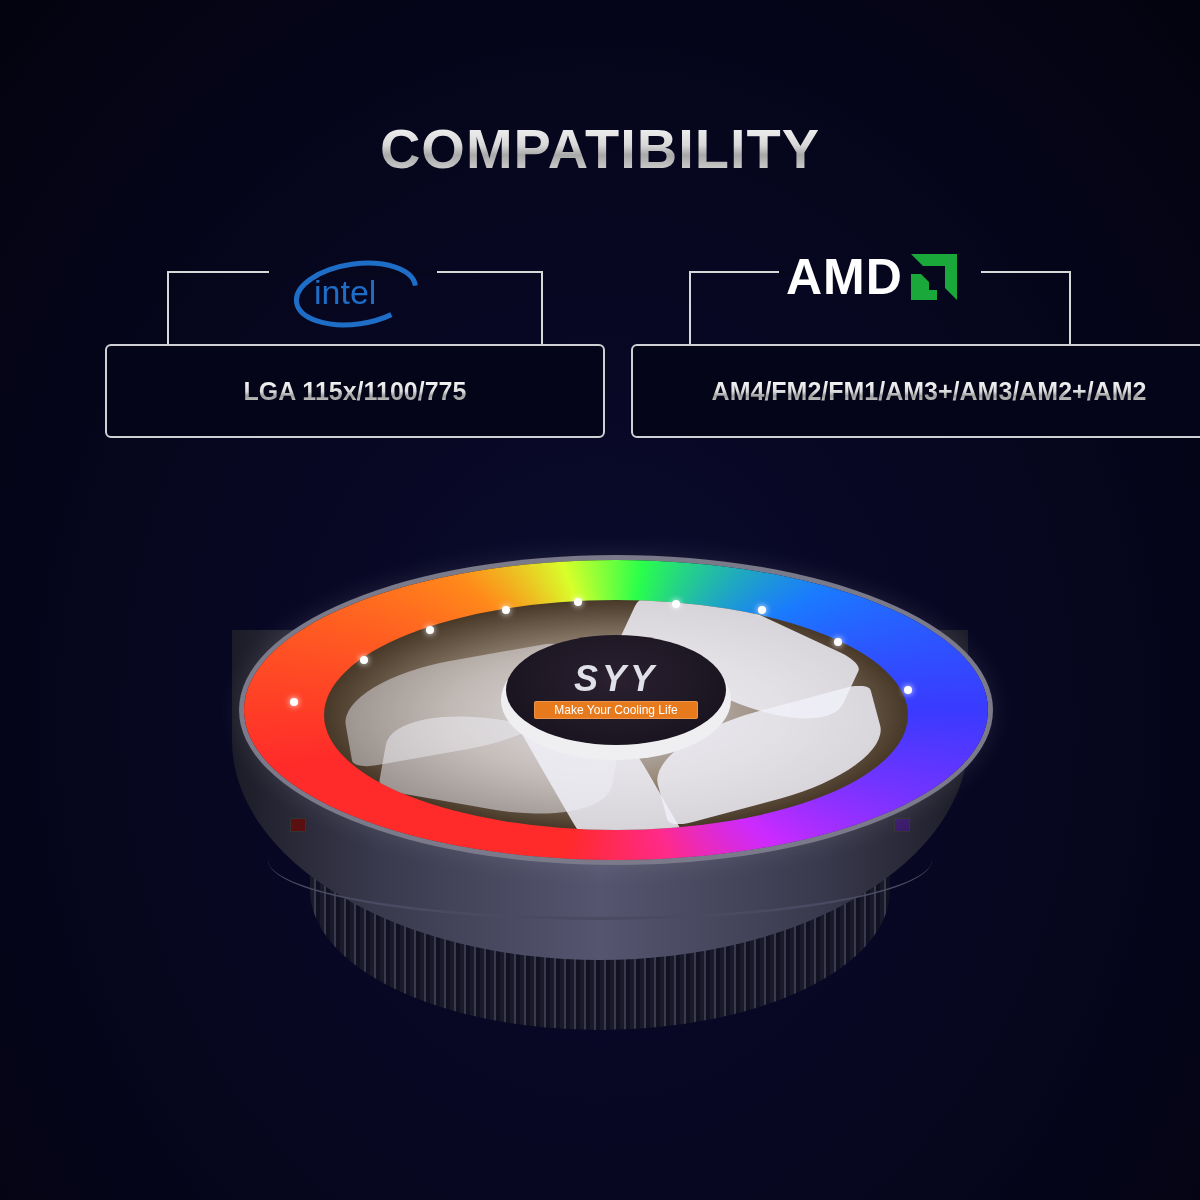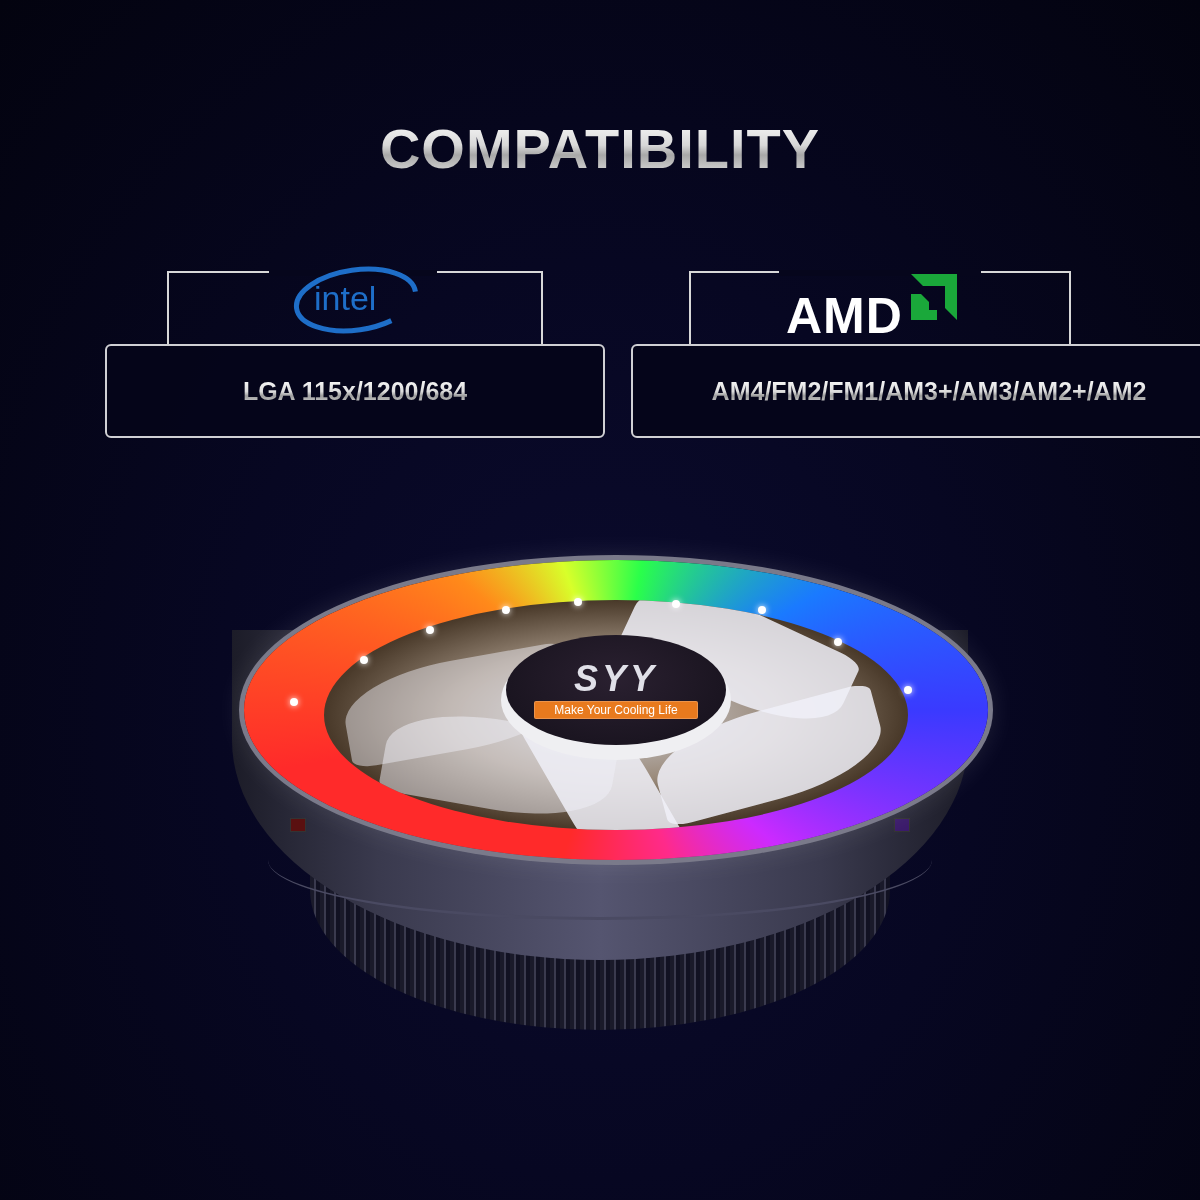--- a/index.html
+++ b/index.html
@@ -23,21 +23,21 @@
     position: absolute; height: 94px; border: 2px solid #d0d0d4; border-radius: 6px;
     background: rgba(6,6,26,0.9);
     display: flex; align-items: center; justify-content: center;
   }
   .box-text {
     font-size: 25px; font-weight: bold;
     background: linear-gradient(180deg, #ffffff 0%, #dcdcdc 50%, #9c9c9c 65%, #e6e6e6 100%);
     -webkit-background-clip: text; background-clip: text; color: transparent;
   }
   .logo { position: absolute; }
-  .amd-text { font-size: 50px; font-weight: bold; color: #ffffff; letter-spacing: 1px; margin-top: 39px; }
+  .amd-text { font-size: 50px; font-weight: bold; color: #ffffff; letter-spacing: 1px; }
 
   
   .cooler { position: absolute; left: 228px; top: 560px; width: 744px; height: 460px; }
   .fins {
     position: absolute; left: 82px; top: 300px; width: 580px; height: 170px;
     border-radius: 0 0 290px 290px / 0 0 140px 140px;
     background: repeating-linear-gradient(90deg, #1a1a2a 0 4px, #3a3a4e 4px 6px, #111122 6px 10px);
   }
   .shell {
     position: absolute; left: 4px; top: 70px; width: 736px; height: 330px;
@@ -80,28 +80,28 @@
   .vent { position: absolute; width: 16px; height: 14px; background: #111; border: 1px solid #333; }
 </style>
 </head>
 <body>
 
 <div class="title">COMPATIBILITY</div>
 
 <div class="bracket" style="left:167px;top:271px;width:376px;height:73px;">
   <div class="gap" style="left:100px;width:168px;"></div>
 </div>
-<div class="logo" style="left:290px;top:264px;width:132px;height:70px;">
+<div class="logo" style="left:290px;top:258px;width:132px;height:70px;">
   <svg width="132" height="70" viewBox="0 0 132 70">
     <ellipse cx="66" cy="36" rx="60" ry="30" fill="none" stroke="#1e6ec8" stroke-width="5" transform="rotate(-8 66 36)" stroke-dasharray="300 80" stroke-dashoffset="-40"></ellipse>
     <text x="24" y="46" font-family="Liberation Sans, sans-serif" font-size="34" fill="#1e6ec8">intel</text>
   </svg>
 </div>
 <div class="box" style="left:105px;top:344px;width:500px;">
-  <span class="box-text">LGA 115x/1200/684</span>
+  <span class="box-text">LGA 115x/1100/775</span>
 </div>
 
 <div class="bracket" style="left:689px;top:271px;width:382px;height:73px;">
   <div class="gap" style="left:88px;width:202px;"></div>
 </div>
 <div class="logo" style="left:786px;top:248px;display:flex;align-items:center;gap:8px;">
   <span class="amd-text">AMD</span>
   <svg width="46" height="46" viewBox="0 0 46 46">
     <polygon points="0,0 46,0 46,46 34,34 34,12 12,12" fill="#1aa83a"></polygon>
     <polygon points="0,20 10,20 18,28 18,36 26,36 26,46 0,46" fill="#1aa83a"></polygon>

